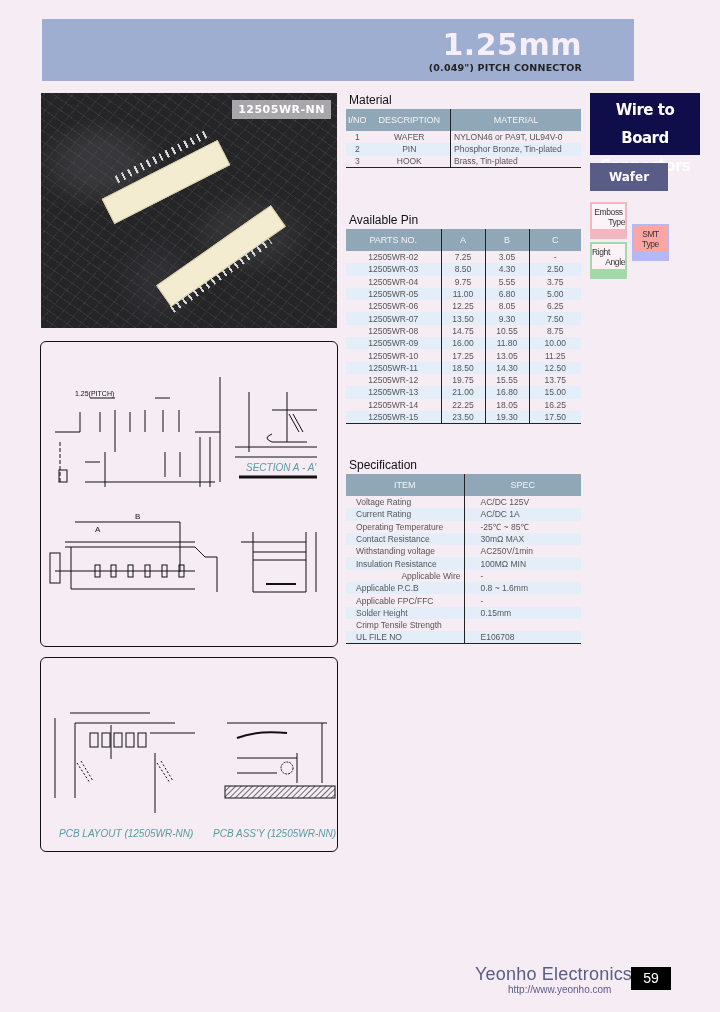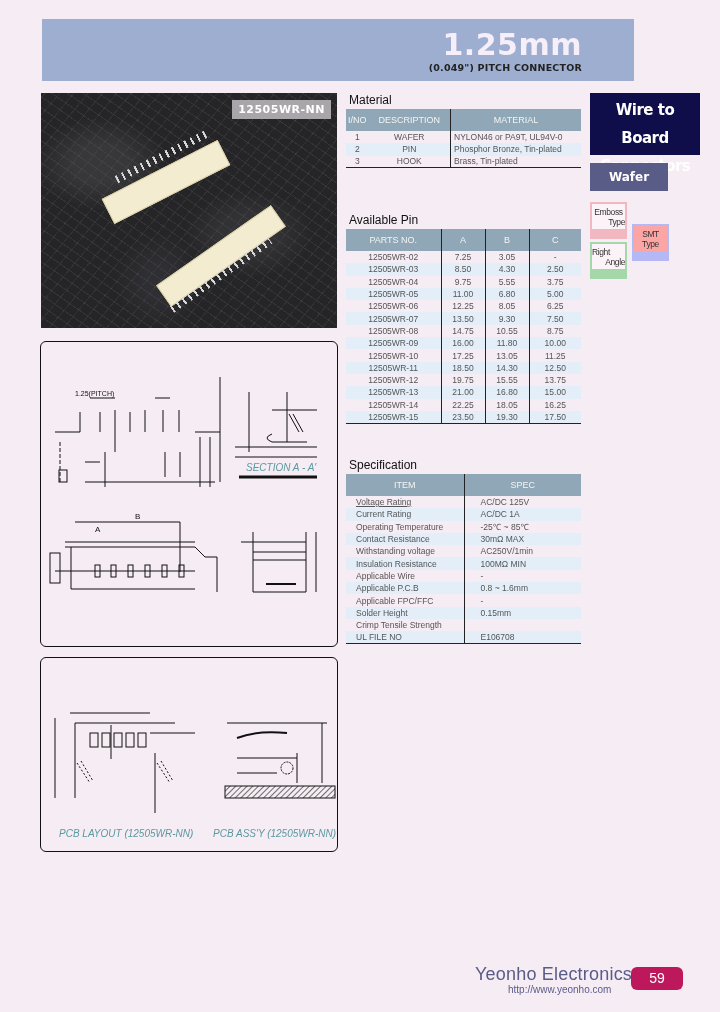--- a/index.html
+++ b/index.html
@@ -46,21 +46,21 @@
 
   .cat-box { position: absolute; left: 590px; top: 93px; width: 110px; height: 62px; background: #0f0d4a; color: #fff; font-family: "DejaVu Sans", sans-serif; font-weight: bold; font-size: 15px; text-align: center; line-height: 28px; padding-top: 3px; letter-spacing: -0.5px; }
   .sub-box { position: absolute; left: 590px; top: 163px; width: 78px; height: 28px; background: #5a5c88; color: #fff; font-family: "DejaVu Sans", sans-serif; font-weight: bold; font-size: 12px; text-align: center; line-height: 28px; }
   .tag { position: absolute; width: 37px; height: 37px; font-size: 8.5px; color: #333; text-align: center; line-height: 10px; padding-top: 3px; letter-spacing: -0.4px; }
   .tag-emboss { left: 590px; top: 202px; border: 2px solid #f2b8c2; border-bottom: 10px solid #f2b8c2; background: #fbf3f8; }
   .tag-smt { left: 632px; top: 200px; border: 2px solid #b4b8f4; border-bottom: 10px solid #b4b8f4; background: #fca5a5; margin-top: 24px; }
   .tag-right { left: 590px; top: 242px; border: 2px solid #a4d8a8; border-bottom: 10px solid #a4d8a8; background: #fbf3f8; }
 
   .footer-company { position: absolute; left: 475px; top: 964px; font-size: 18px; color: #5a5c88; letter-spacing: 0.2px; }
   .footer-url { position: absolute; left: 508px; top: 984px; font-size: 10px; color: #5a5c88; }
-  .page-num { position: absolute; left: 631px; top: 967px; width: 52px; height: 23px; background: #be185d; color: #fff; font-size: 14px; text-align: center; line-height: 23px; border-radius: 6px; }
+  .page-num { position: absolute; left: 631px; top: 967px; width: 40px; height: 23px; background: #000000; color: #fff; font-size: 14px; text-align: center; line-height: 23px; }
 </style>
 </head>
 <body>
 
 <div class="header-bar">
   <div class="header-title">1.25mm</div>
   <div class="header-sub">(0.049") PITCH CONNECTOR</div>
 </div>
 
 <div class="photo">
@@ -337,21 +337,21 @@
 <div class="section-title" style="left:349px;top:458px;">Specification</div>
 <table class="spec" style="left:346px;top:474px;width:235px;">
   <thead>
     <tr>
       <th style="width:118px">ITEM</th>
       <th class="sep">SPEC</th>
     </tr>
   </thead>
   <tbody id="spec-body">
       <tr>
-        <td class="" style="padding-left: 10px; text-decoration: underline;">Voltage Rating</td>
+        <td class="" style="padding-left: 10px;">Voltage Rating</td>
         <td class="sep" style="padding-left: 16px;">AC/DC 125V</td>
       </tr>
       <tr>
         <td class="" style="padding-left: 10px;">Current Rating</td>
         <td class="sep" style="padding-left: 16px;">AC/DC 1A</td>
       </tr>
       <tr>
         <td class="" style="padding-left: 10px;">Operating Temperature</td>
         <td class="sep" style="padding-left: 16px;">-25℃ ~ 85℃</td>
       </tr>
@@ -361,21 +361,21 @@
       </tr>
       <tr>
         <td class="" style="padding-left: 10px;">Withstanding voltage</td>
         <td class="sep" style="padding-left: 16px;">AC250V/1min</td>
       </tr>
       <tr>
         <td class="" style="padding-left: 10px;">Insulation Resistance</td>
         <td class="sep" style="padding-left: 16px;">100MΩ MIN</td>
       </tr>
       <tr>
-        <td class="" style="padding-left: 10px;">Applicable Wire</td>
+        <td class="" style="padding-left: 10px; text-align: right;">Applicable Wire</td>
         <td class="sep" style="padding-left: 16px;">-</td>
       </tr>
       <tr>
         <td class="" style="padding-left: 10px;">Applicable P.C.B</td>
         <td class="sep" style="padding-left: 16px;">0.8 ~ 1.6mm</td>
       </tr>
       <tr>
         <td class="" style="padding-left: 10px;">Applicable FPC/FFC</td>
         <td class="sep" style="padding-left: 16px;">-</td>
       </tr>

